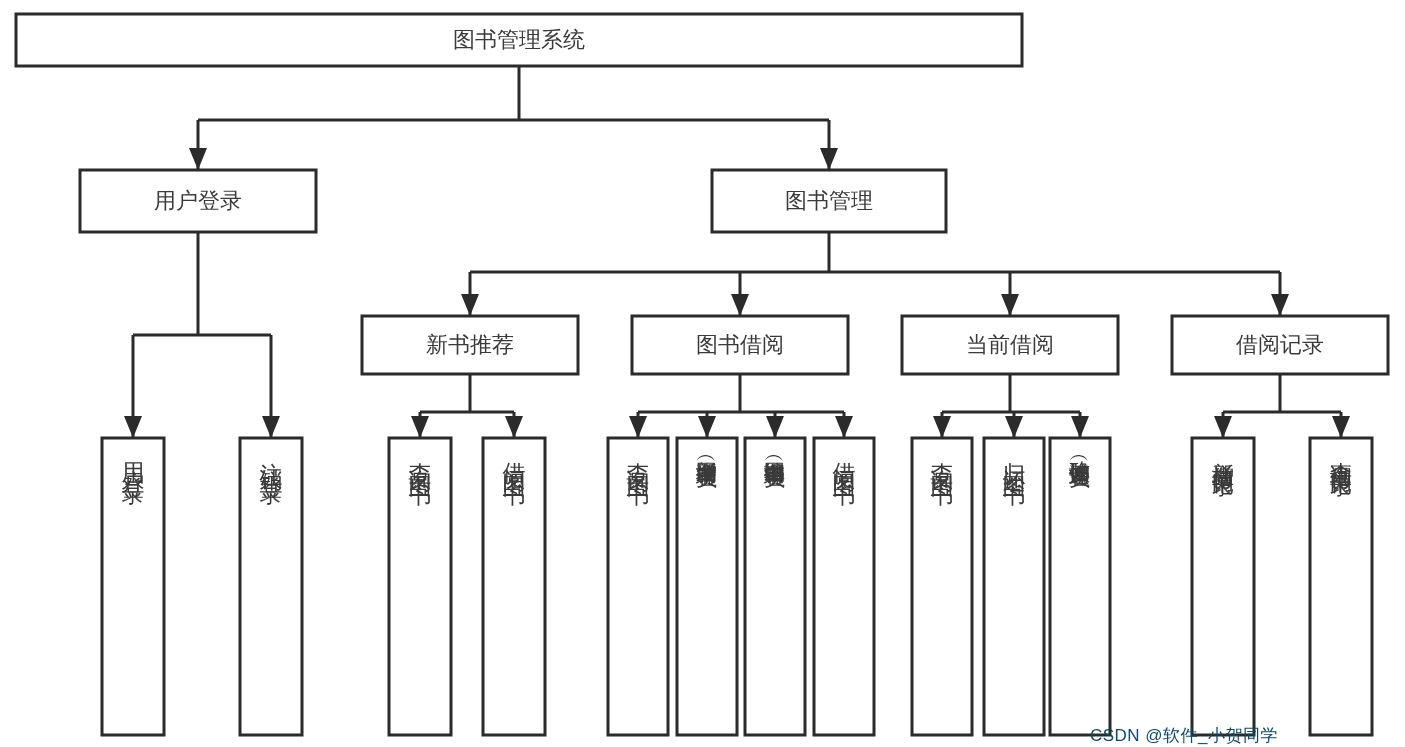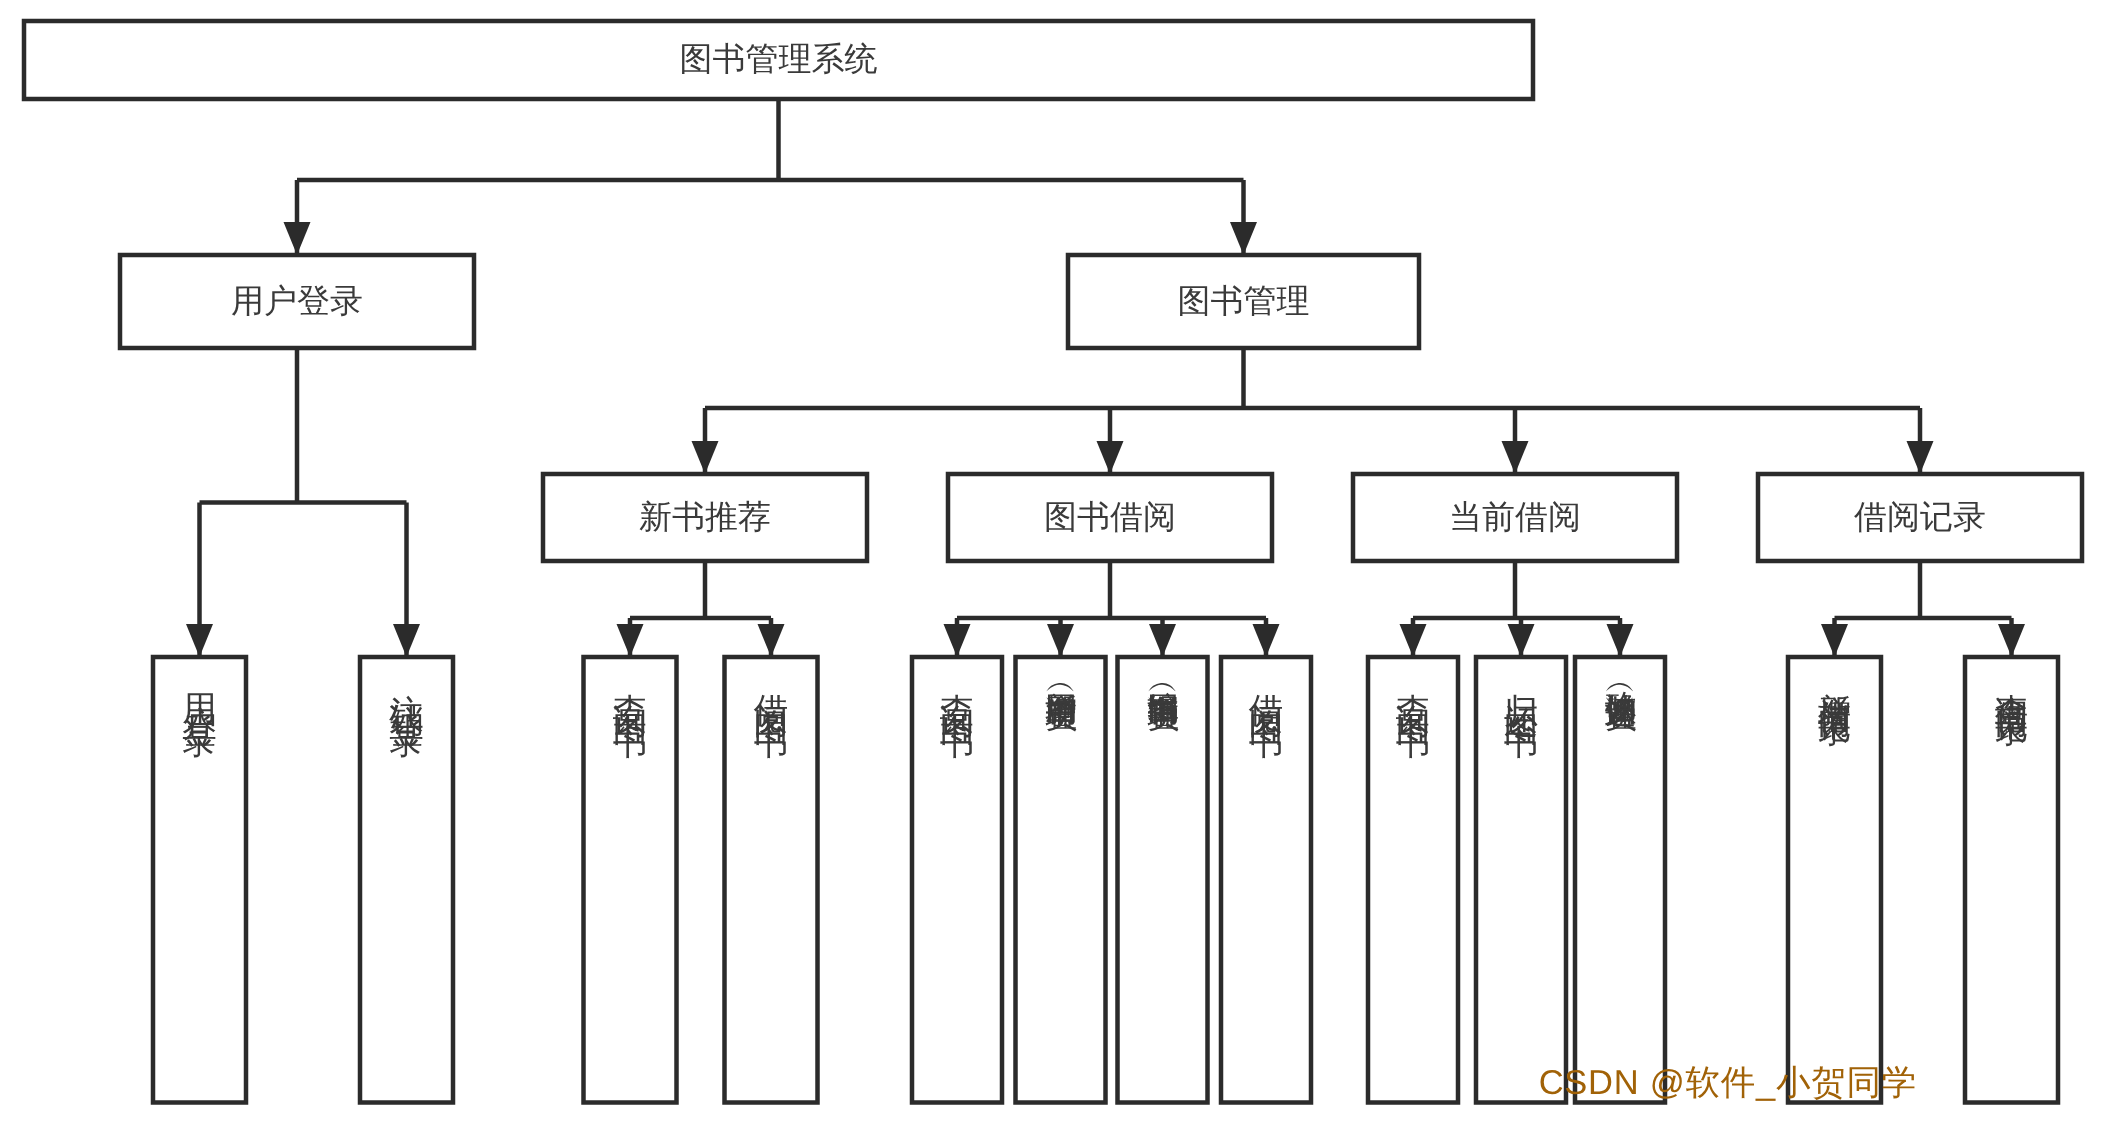--- a/index.html
+++ b/index.html
@@ -67,24 +67,24 @@
   .vlabel-wrap {
     position: absolute;
     display: flex;
     align-items: flex-start;
     justify-content: center;
     pointer-events: none;
   }
   .watermark {
     position: absolute;
     right: 8px;
-    bottom: 10px;
-    font-family: "Liberation Sans", "DejaVu Sans", sans-serif;
-    font-size: 23px;
-    color: #a16207;
+    bottom: 0;
+    font-family: "Liberation Sans", "DejaVu Sans", sans-serif;
+    font-size: 17px;
+    color: #0c4a6e;
     letter-spacing: 0.5px;
     white-space: nowrap;
   }
 </style>
 </head>
 <body>
 
 <div id="diagram-root">
 
   <svg class="tree" viewBox="0 0 1405 747">

